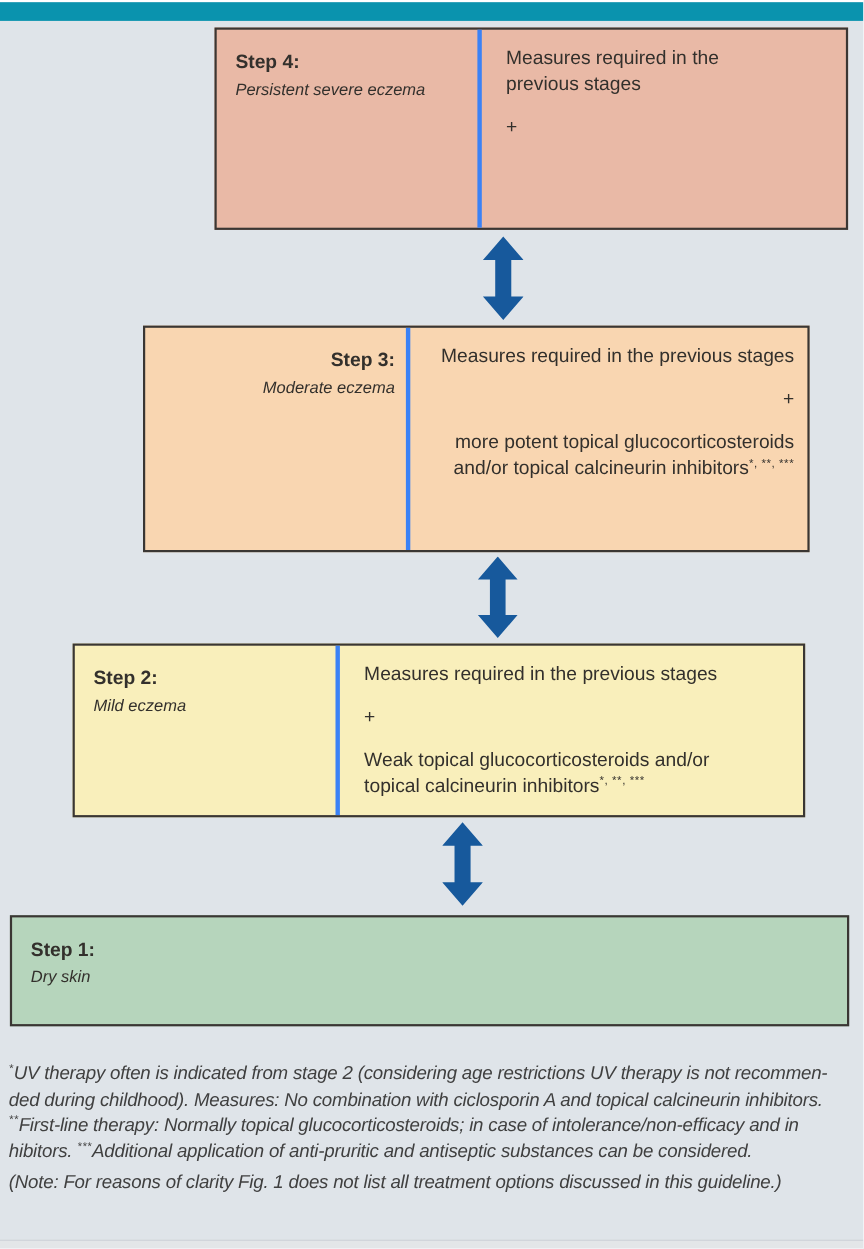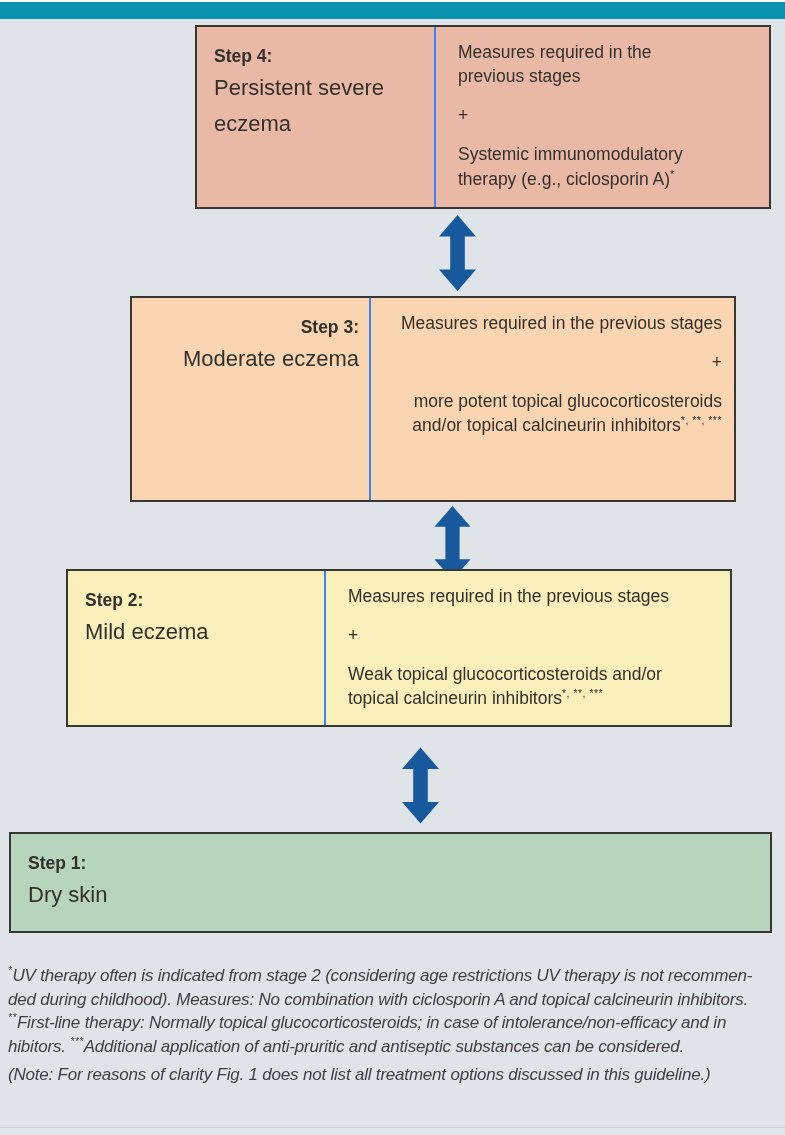--- a/index.html
+++ b/index.html
@@ -26,40 +26,40 @@
     box-sizing: border-box;
     display: flex;
   }
   .box .cell { box-sizing: border-box; }
   .box .cell.left {
     width: 237px; flex: 0 0 237px;
     padding: 15px 10px 0 17px;
   }
   .box .cell.right {
     flex: 1 1 auto;
-    border-left: 2px solid #3b82f6;
+    border-left: 4px solid #3b82f6;
     padding: 13px 12px 0 22px;
   }
   .step-title { font-weight: bold; font-size: 17.5px; line-height: 1.62; }
-  .step-cond  { font-size: 22px; line-height: 1.62; }
+  .step-cond  { font-size: 15px; line-height: 1.62; font-style: italic; }
   .box-line {
     margin: 0 0 15px 0;
     font-size: 17.5px;
     line-height: 1.38;
     white-space: pre-line;
   }
   .box-line sup, .fn-line sup {
     font-size: 0.6em;
     vertical-align: super;
     line-height: 0;
     letter-spacing: 0.5px;
   }
   #box-step4 { left:195px; top:25px;  width:576px; height:184px; }
   #box-step3 { left:130px; top:296px; width:606px; height:206px;text-align:right; }
-  #box-step2 { left:66px;  top:569px; width:666px; height:158px;gap:19px; }
+  #box-step2 { left:66px;  top:585px; width:666px; height:158px; }
   #box-step1 { left:9px;   top:832px; width:763px; height:101px; }
   #box-step1 .box-line { margin-bottom: 9px; }
   .arrow { position: absolute; }
   #arrow-3-4 { left:439px; top:214px; width:37px; height:78px; }
   #arrow-2-3 { left:434px; top:506px; width:37px; height:74px; }
   #arrow-1-2 { left:402px; top:747px; width:37px; height:77px; }
   .footnotes {
     position: absolute; left:8px; top:964px; width:774px;
     font-style: italic;
     color: #404040;
@@ -82,22 +82,20 @@
 
   <div class="box" id="box-step4" style="background: rgb(233, 185, 166);">
     <div class="cell left">
       <div class="step-title">Step 4:</div>
       <div class="step-cond">Persistent severe eczema</div>
     </div>
     <div class="cell right">
         <div class="box-line">Measures required in the
 previous stages</div>
         <div class="box-line">+</div>
-        <div class="box-line">Systemic immunomodulatory
-therapy (e.g., ciclosporin A)<sup>*</sup></div>
       </div>
   </div>
 
   <svg class="arrow" id="arrow-3-4" viewBox="0 0 38 78">
     <path d="M19 0 L38 22 L26.5 22 L26.5 56 L38 56 L19 78 L0 56 L11.5 56 L11.5 22 L0 22 Z" fill="#17599c"></path>
   </svg>
 
   <div class="box" id="box-step3" style="background: rgb(249, 214, 177);">
     <div class="cell left">
       <div class="step-title">Step 3:</div>

